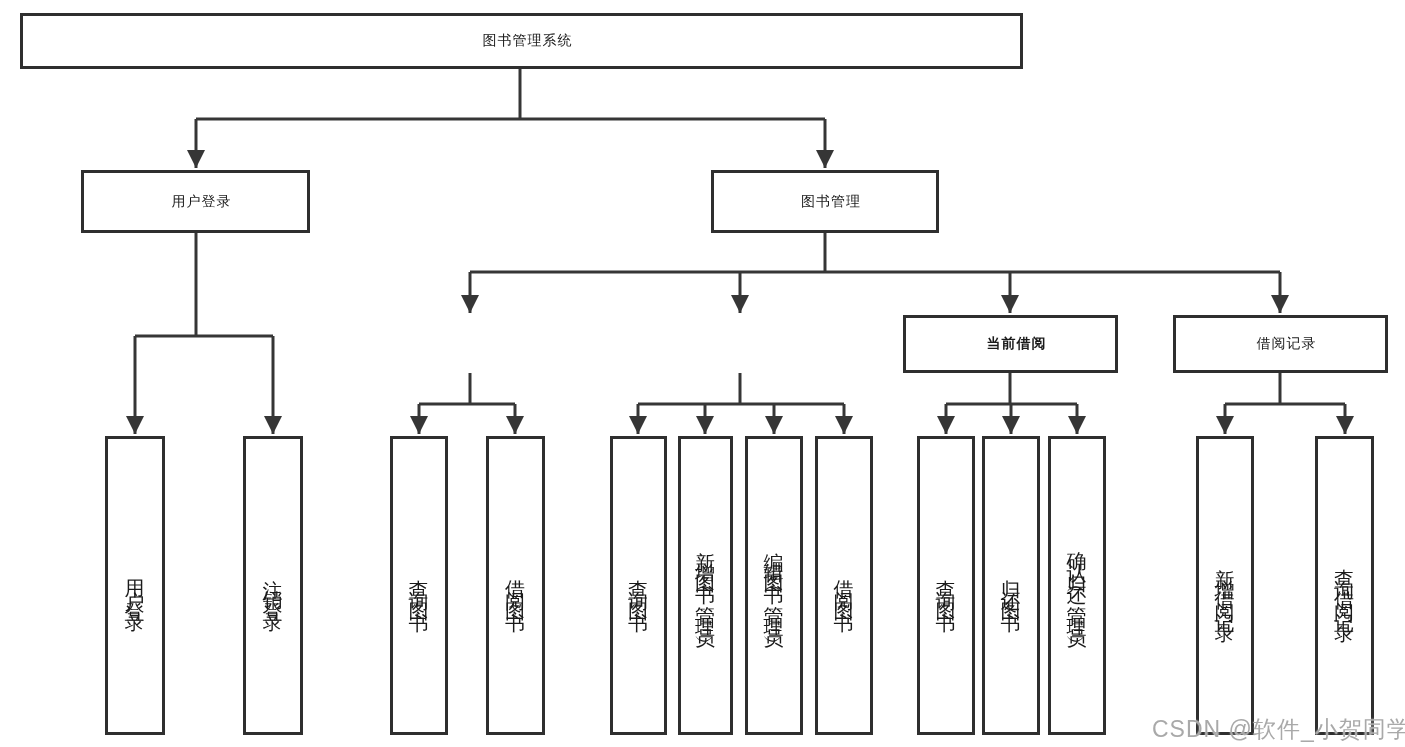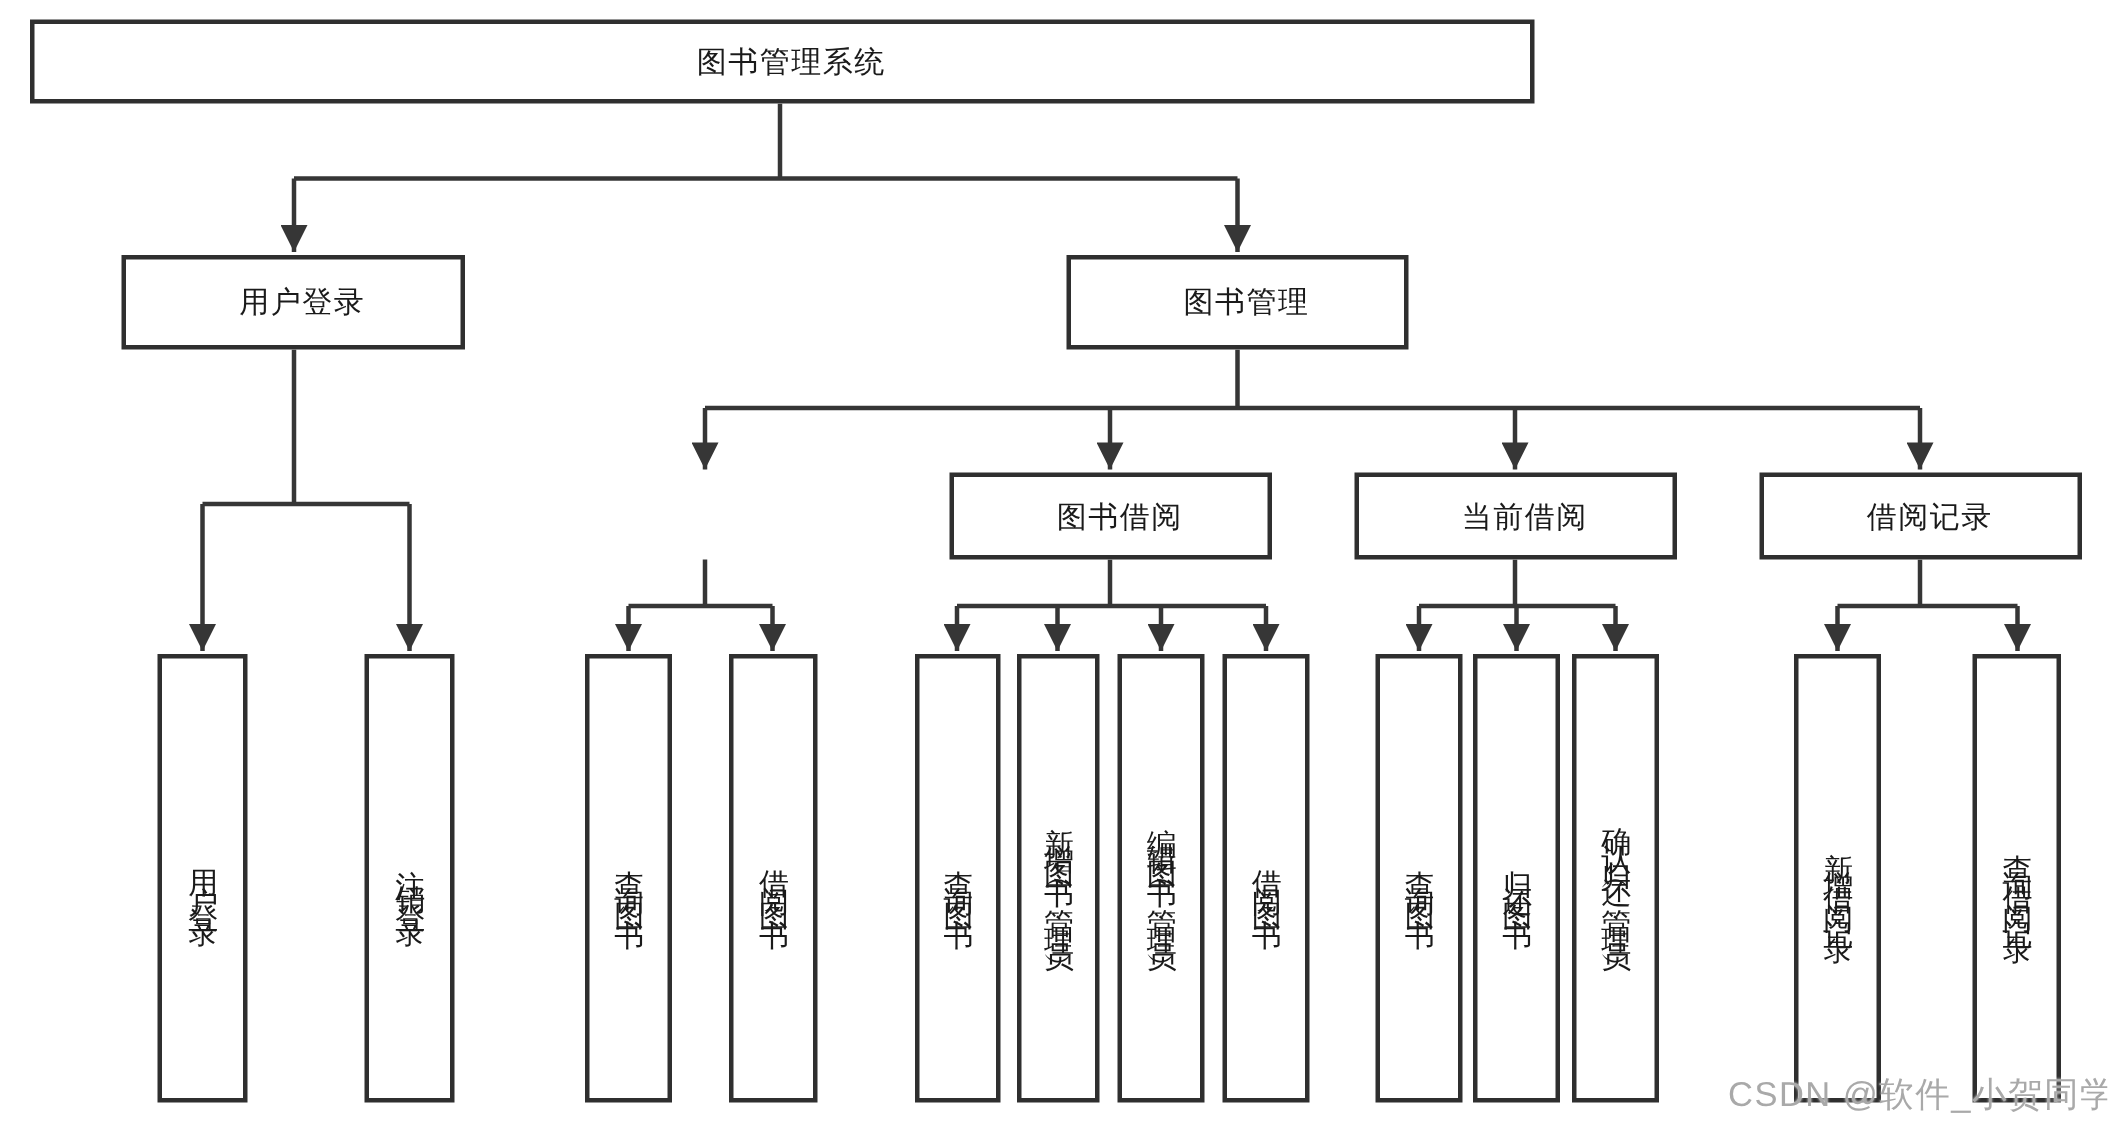--- a/index.html
+++ b/index.html
@@ -27,37 +27,37 @@
     box-sizing: border-box;
     border: 3px solid #2f2f2f;
     background: #ffffff;
     color: #1a1a1a;
     display: flex;
     align-items: center;
     justify-content: center;
     z-index: 2;
     text-align: center;
   }
-  .node.h { font-size: 20px; letter-spacing: 1px; padding-left: 12px; }
+  .node.h { font-size: 14px; letter-spacing: 1px; padding-left: 12px; }
   .node.v {
     writing-mode: vertical-rl;
     text-orientation: mixed;
     font-size: 20px;
     letter-spacing: 11px;
     line-height: 1;
   }
   
   #n-root  { left: 20px;  top: 13px;  width: 1003px; height: 56px; }
   
   #n-l2a   { left: 81px;  top: 170px; width: 229px; height: 63px; }
   #n-l2b   { left: 711px; top: 170px; width: 228px; height: 63px; text-align: right; }
   
   #n-l3a   { left: 363px;  top: 315px; width: 215px; height: 58px; }
   #n-l3b   { left: 633px;  top: 315px; width: 215px; height: 58px; }
-  #n-l3c   { left: 903px;  top: 315px; width: 215px; height: 58px; }
+  #n-l3c   { left: 903px;  top: 315px; width: 215px; height: 58px; font-weight: bold; }
   #n-l3d   { left: 1173px; top: 315px; width: 215px; height: 58px; }
   
   #n-v01 { left: 105px;  top: 436px; width: 60px; height: 299px; }
   #n-v02 { left: 243px;  top: 436px; width: 60px; height: 299px; }
   #n-v03 { left: 390px;  top: 436px; width: 58px; height: 299px; }
   #n-v04 { left: 486px;  top: 436px; width: 59px; height: 299px; }
   #n-v05 { left: 610px;  top: 436px; width: 57px; height: 299px; }
   #n-v06 { left: 678px;  top: 436px; width: 55px; height: 299px; }
   #n-v07 { left: 745px;  top: 436px; width: 58px; height: 299px; }
   #n-v08 { left: 815px;  top: 436px; width: 58px; height: 299px; }
@@ -143,21 +143,20 @@
       <line x1="1225" y1="404" x2="1225" y2="434" marker-end="url(#arrow)"></line>
       <line x1="1345" y1="404" x2="1345" y2="434" marker-end="url(#arrow)"></line>
     </g>
   </svg>
 
   <div class="node h" id="n-root">图书管理系统</div>
 
   <div class="node h" id="n-l2a">用户登录</div>
   <div class="node h" id="n-l2b">图书管理</div>
 
-  <div class="node h" id="n-l3b">图书借阅</div>
   <div class="node h" id="n-l3c">当前借阅</div>
   <div class="node h" id="n-l3d">借阅记录</div>
 
   <div class="node v" id="n-v01">用户登录</div>
   <div class="node v" id="n-v02">注销登录</div>
 
   <div class="node v" id="n-v03">查询图书</div>
   <div class="node v" id="n-v04">借阅图书</div>
 
   <div class="node v" id="n-v05">查询图书</div>

